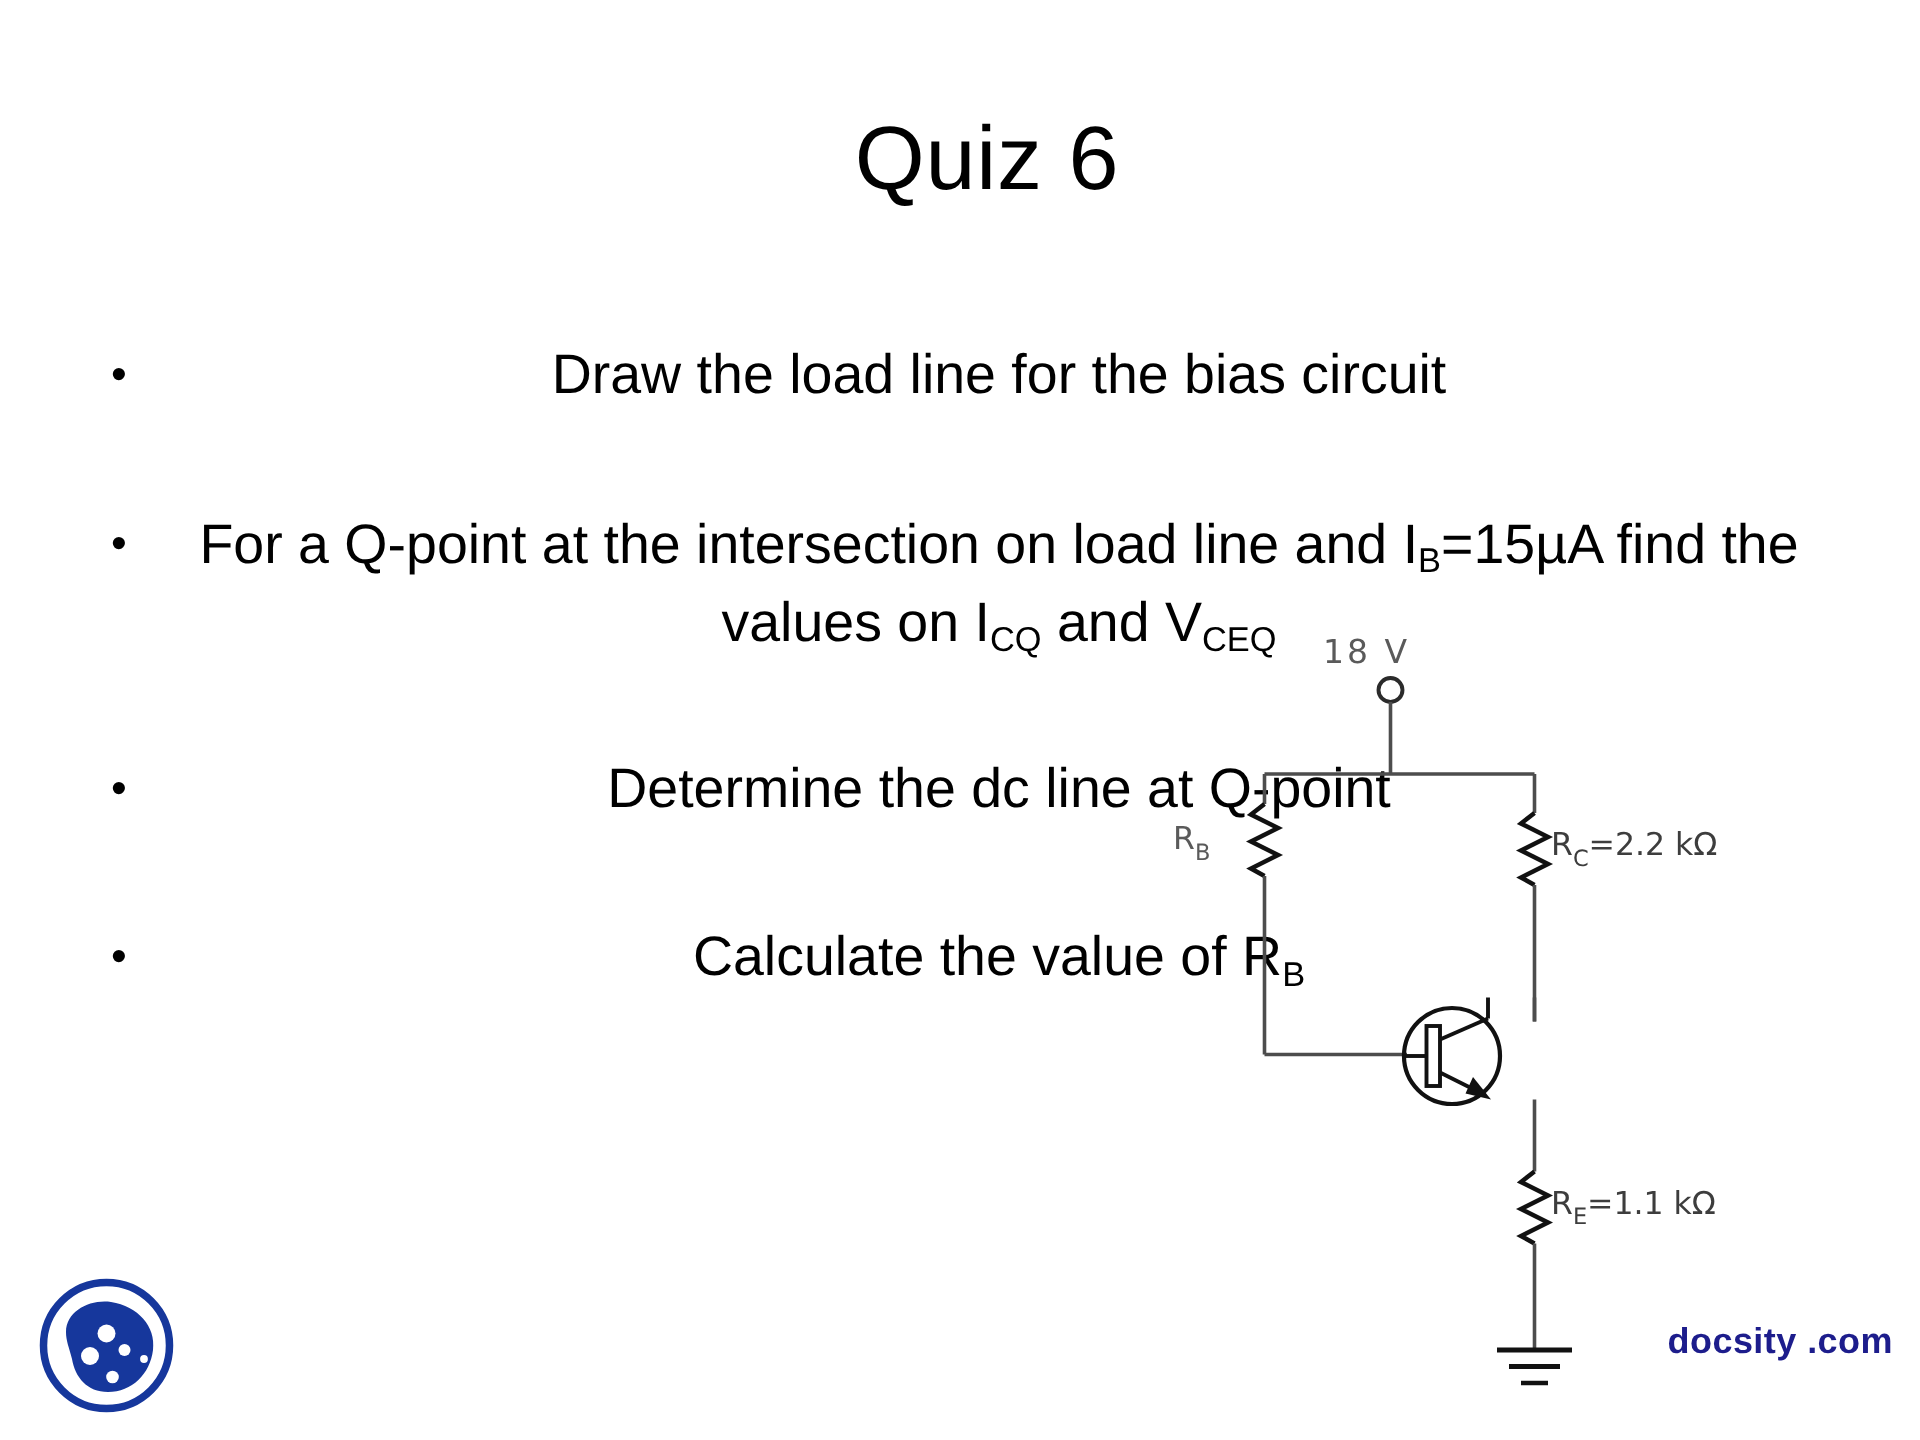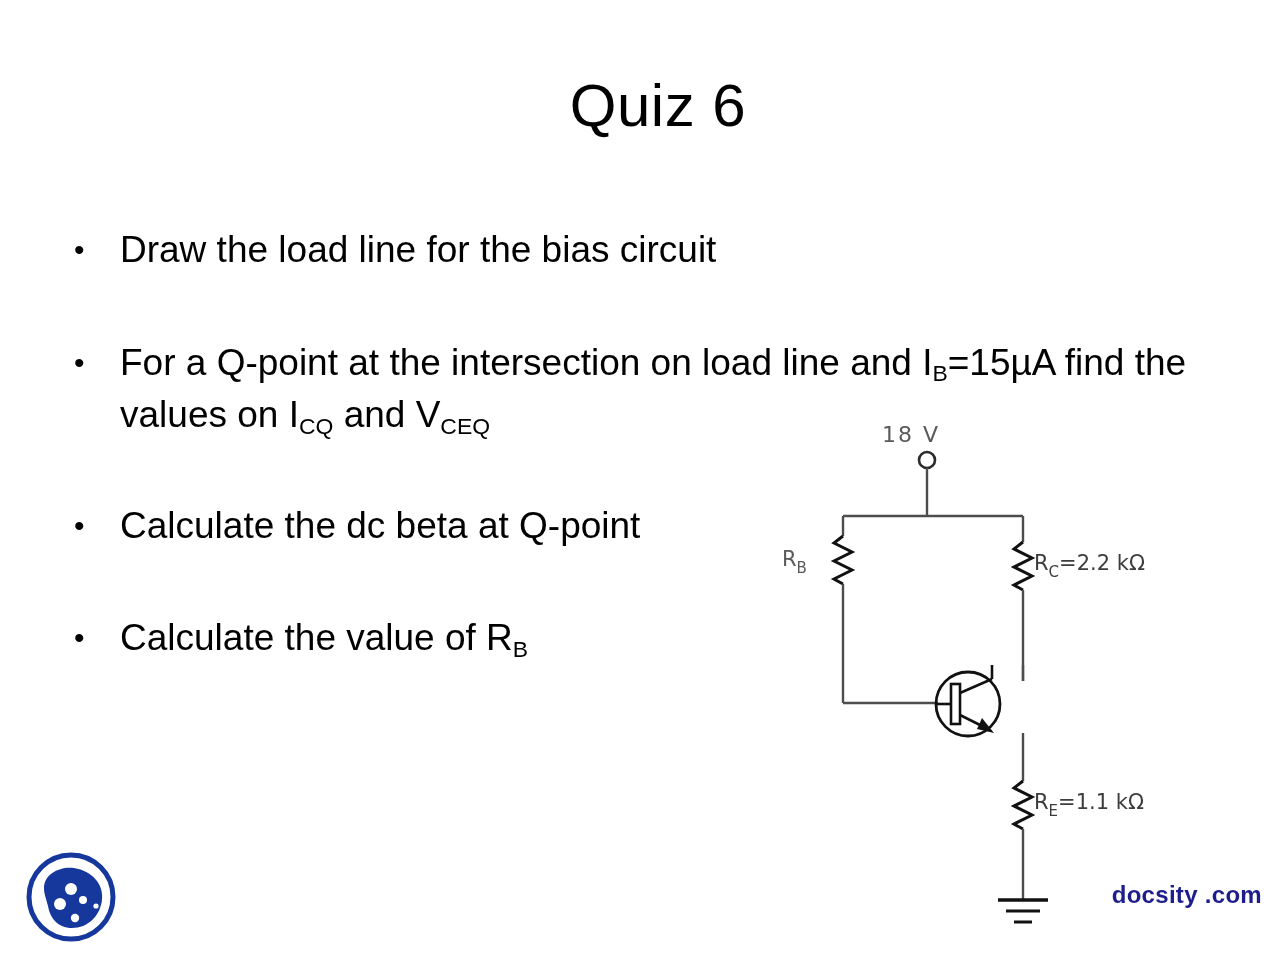--- a/index.html
+++ b/index.html
@@ -59,20 +59,21 @@
     flex: 0 0 58px;
     text-align: left;
     padding-left: 12px;
     box-sizing: border-box;
     font-size: 30px;
     line-height: 1.72;
   }
   .bullet-text {
     flex: 1 1 auto;
     max-width: 1095px;
+    text-align: center;
   }
   .bullet-text sub {
     font-size: 0.62em;
     line-height: 0;
     vertical-align: baseline;
     position: relative;
     top: 0.30em;
   }
   .gap-1 { height: 60px; }
   .gap-2 { height: 58px; }
@@ -138,21 +139,21 @@
 
     <div class="bullet-row">
       <div class="bullet-mark">•</div>
       <div class="bullet-text">For a Q-point at the intersection on load line and I<sub>B</sub>=15µA find the values on I<sub>CQ</sub> and V<sub>CEQ</sub></div>
     </div>
 
     <div class="gap-2"></div>
 
     <div class="bullet-row">
       <div class="bullet-mark">•</div>
-      <div class="bullet-text">Calculate the dc beta at Q-point</div>
+      <div class="bullet-text">Determine the dc line at Q-point</div>
     </div>
 
     <div class="gap-3"></div>
 
     <div class="bullet-row">
       <div class="bullet-mark">•</div>
       <div class="bullet-text">Calculate the value of R<sub>B</sub></div>
     </div>
 
   </div>

